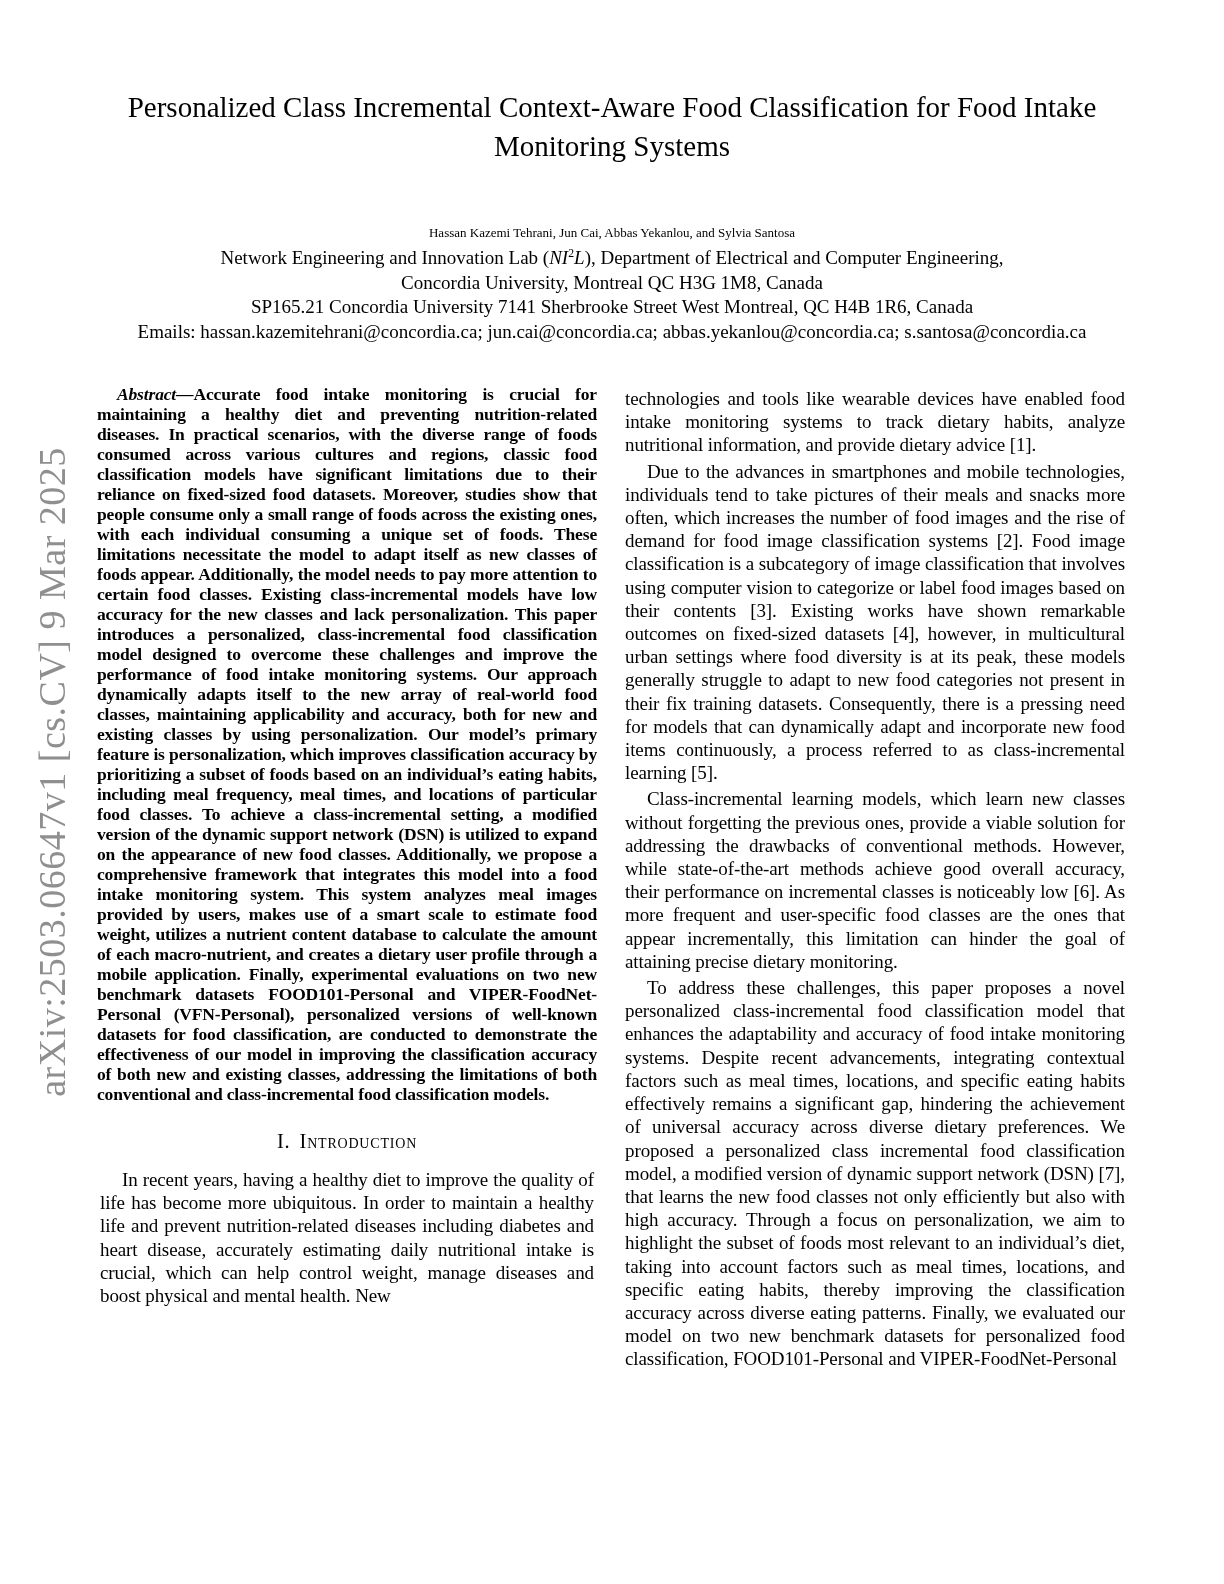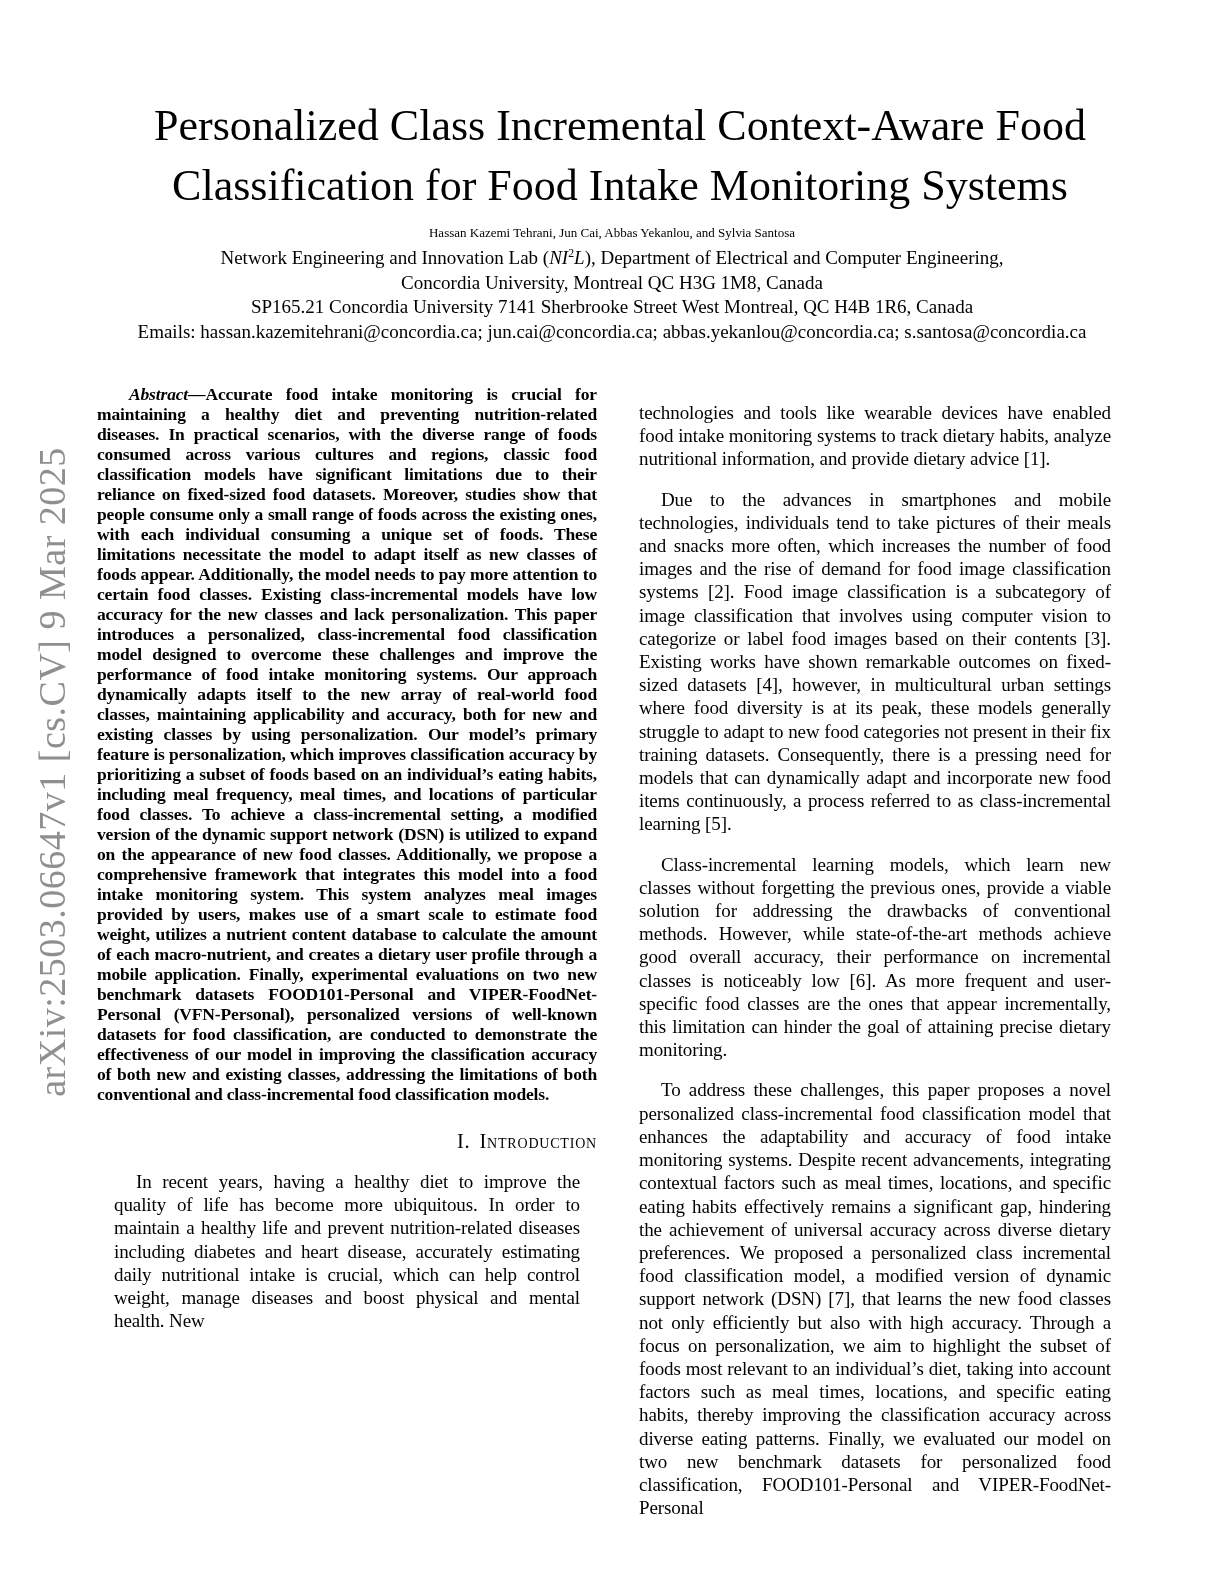--- a/index.html
+++ b/index.html
@@ -26,23 +26,23 @@
     font-size: 38px;
     color: #8f8f8f;
     letter-spacing: 0.5px;
   }
   .title {
     position: absolute;
     top: 88px;
     left: 50%;
     transform: translateX(-50%);
     width: 1060px;
-    margin: 8px;
+    margin: 0;
     text-align: center;
-    font-size: 44px;
+    font-size: 29px;
     font-weight: normal;
     line-height: 1.36;
   }
   .author-block {
     position: absolute;
     top: 220px;
     left: 0;
     width: 100%;
     text-align: center;
   }
@@ -83,35 +83,34 @@
     text-indent: 20px;
     hyphens: auto;
     -webkit-hyphens: auto;
   }
   .index-terms {
     margin-top: 10px;
   }
   .lead-label {
     font-style: italic;
     font-weight: bold;
-    margin-left: 12px;
   }
   .section-heading {
     margin: 26px 0 15px 0;
-    text-align: right;
+    text-align: center;
     font-size: 20.5px;
     font-weight: normal;
     font-variant: small-caps;
     letter-spacing: 0.8px;
   }
   .heading-number {
     margin-right: 9px;
   }
   .body-par {
-    margin: 17px;
+    margin: 3px;
     font-size: 19px;
     line-height: 23.2px;
     letter-spacing: -0.1px;
     text-align: justify;
     text-indent: 22px;
     hyphens: auto;
     -webkit-hyphens: auto;
   }
   .body-par.no-indent {
     text-indent: 0;

